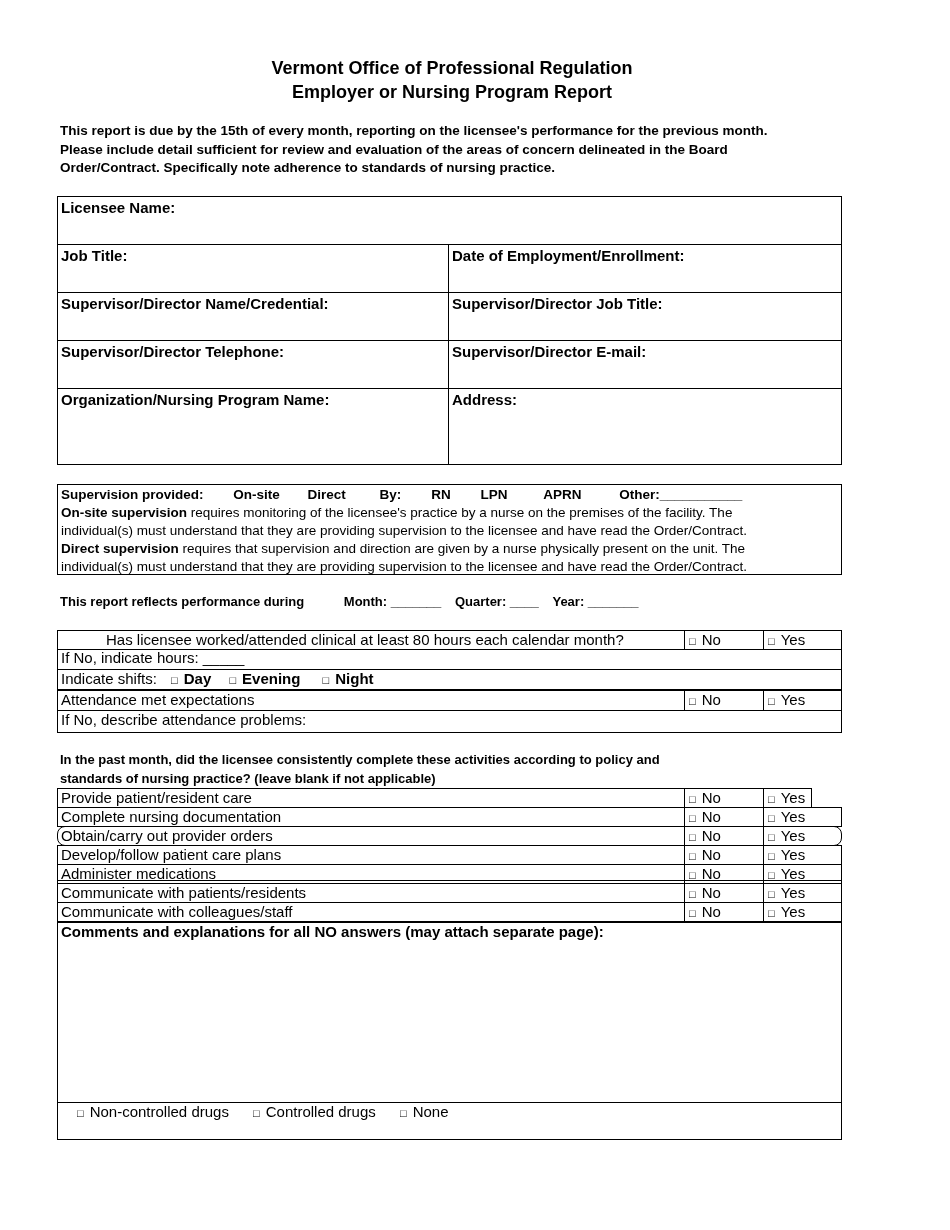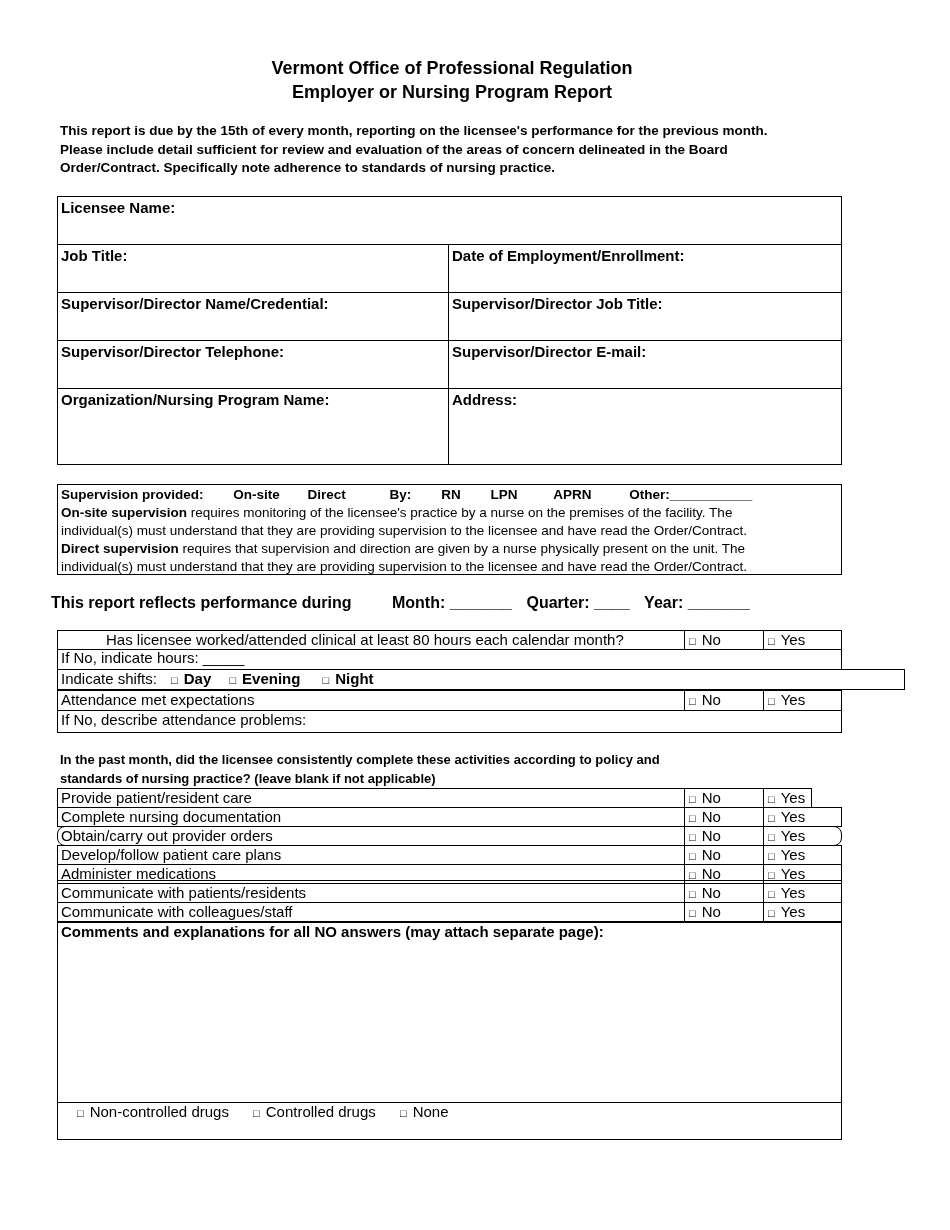--- a/index.html
+++ b/index.html
@@ -39,47 +39,47 @@
   <div class="cell" style="left:448px;top:340px;width:394px;height:49px;"><span>Supervisor/Director E-mail:</span></div>
   <div class="cell" style="left:57px;top:388px;width:392px;height:77px;"><span>Organization/Nursing Program Name:</span></div>
   <div class="cell" style="left:448px;top:388px;width:394px;height:77px;"><span>Address:</span></div>
 </div>
 
 <div class="abs box sup">
   <div class="line b" style="top:2px;">
     <span>Supervision provided:</span>
     <span style="margin-left:26px;">On-site</span>
     <span style="margin-left:24px;">Direct</span>
-    <span style="margin-left:40px;">By:</span>
+    <span style="margin-left:30px;">By:</span>
     <span style="margin-left:26px;">RN</span>
     <span style="margin-left:26px;">LPN</span>
     <span style="margin-left:32px;">APRN</span>
     <span style="margin-left:34px;">Other:___________</span>
   </div>
   <div class="line" style="top:20px;"><span class="b">On-site supervision</span><span> requires monitoring of the licensee's practice by a nurse on the premises of the facility. The</span></div>
   <div class="line" style="top:38px;">individual(s) must understand that they are providing supervision to the licensee and have read the Order/Contract.</div>
   <div class="line" style="top:56px;"><span class="b">Direct supervision</span><span> requires that supervision and direction are given by a nurse physically present on the unit. The</span></div>
   <div class="line" style="top:74px;">individual(s) must understand that they are providing supervision to the licensee and have read the Order/Contract.</div>
 </div>
 
-<div class="abs" style="left:51px;top:594px;font-weight:bold;font-size:16px;white-space:nowrap;">
+<div class="abs" style="left:60px;top:594px;font-weight:bold;font-size:13px;white-space:nowrap;">
   <span>This report reflects performance during</span>
   <span style="margin-left:36px;">Month: _______</span>
   <span style="margin-left:10px;">Quarter: ____</span>
   <span style="margin-left:10px;">Year: _______</span>
 </div>
 
 <div>
   <div class="row" style="left:57px;top:630px;width:785px;height:20px;padding-left:48px;">
     <span>Has licensee worked/attended clinical at least 80 hours each calendar  month?</span>
     <div class="chk" style="left:626px;top:0;width:79px;height:18px;"><span class="sq">□</span><span>No</span></div>
     <div class="chk" style="left:705px;top:0;width:79px;height:18px;"><span class="sq">□</span><span>Yes</span></div>
   </div>
   <div class="row" style="left:57px;top:649px;width:785px;height:21px;border-top:none;"><span>If No, indicate hours: _____</span></div>
-  <div class="row" style="left:57px;top:669px;width:848px;height:21px;">
+  <div class="row" style="left:57px;top:669px;width:785px;height:21px;">
     <span>Indicate shifts:</span>
     <span style="margin-left:10px;"><span class="sq">□</span><span class="bold">Day</span></span>
     <span style="margin-left:14px;"><span class="sq">□</span><span class="bold">Evening</span></span>
     <span style="margin-left:18px;"><span class="sq">□</span><span class="bold">Night</span></span>
   </div>
   <div class="row" style="left:57px;top:690px;width:785px;height:21px;">
     <span>Attendance met expectations</span>
     <div class="chk" style="left:626px;top:0;width:79px;height:19px;"><span class="sq">□</span><span>No</span></div>
     <div class="chk" style="left:705px;top:0;width:79px;height:19px;"><span class="sq">□</span><span>Yes</span></div>
   </div>

